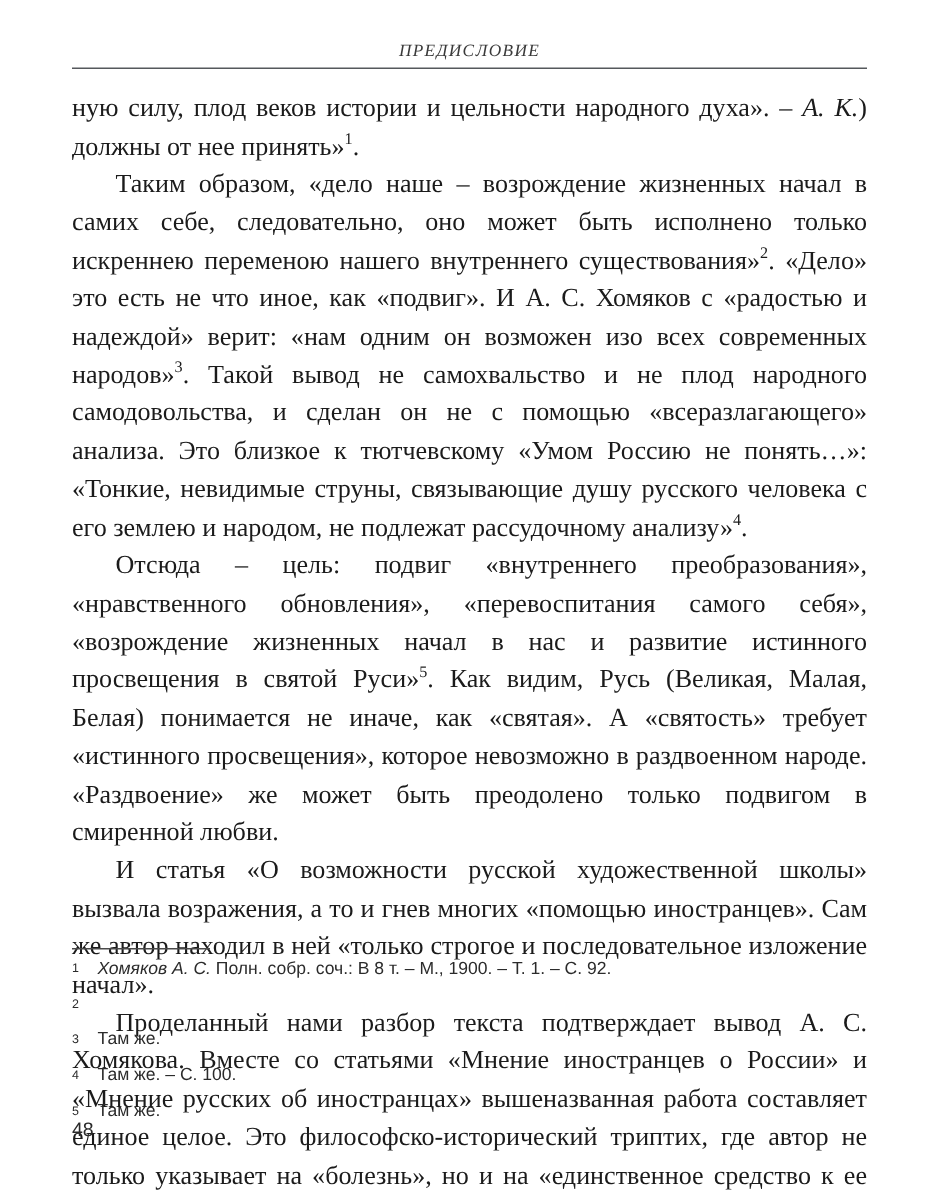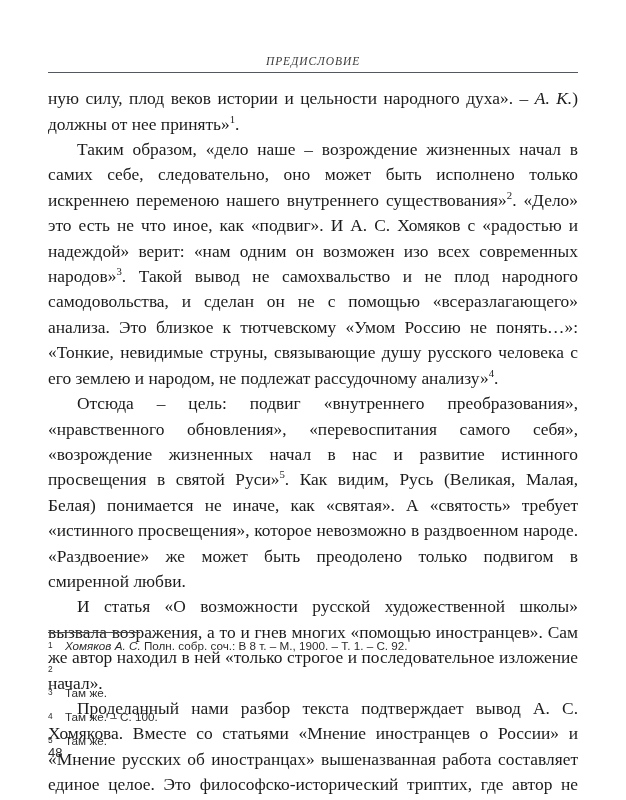--- a/index.html
+++ b/index.html
@@ -27,21 +27,20 @@
   
   .runhead {
     padding-top: 28px;
     text-align: center;
     font-family: "Liberation Serif", "DejaVu Serif", serif;
     font-style: italic;
     font-size: 11.5px;
     letter-spacing: 0.9px;
     color: #3a3a3a;
     line-height: 1.1;
-    margin-top: 27px;
   }
   .runhead-rule {
     margin-top: 4px;
     width: 100%;
     height: 1.6px;
     background: #55585c;
   }
 
   
   .body-text {

